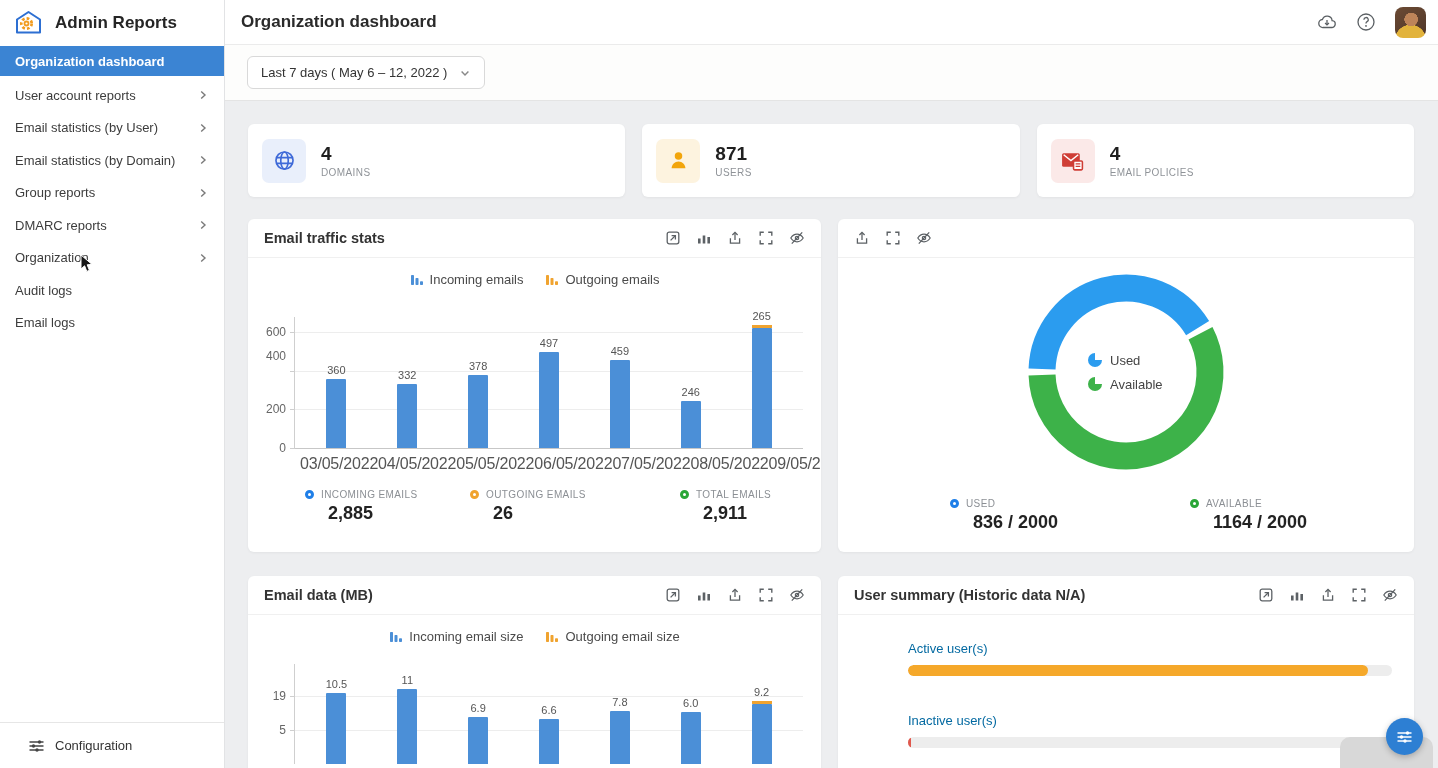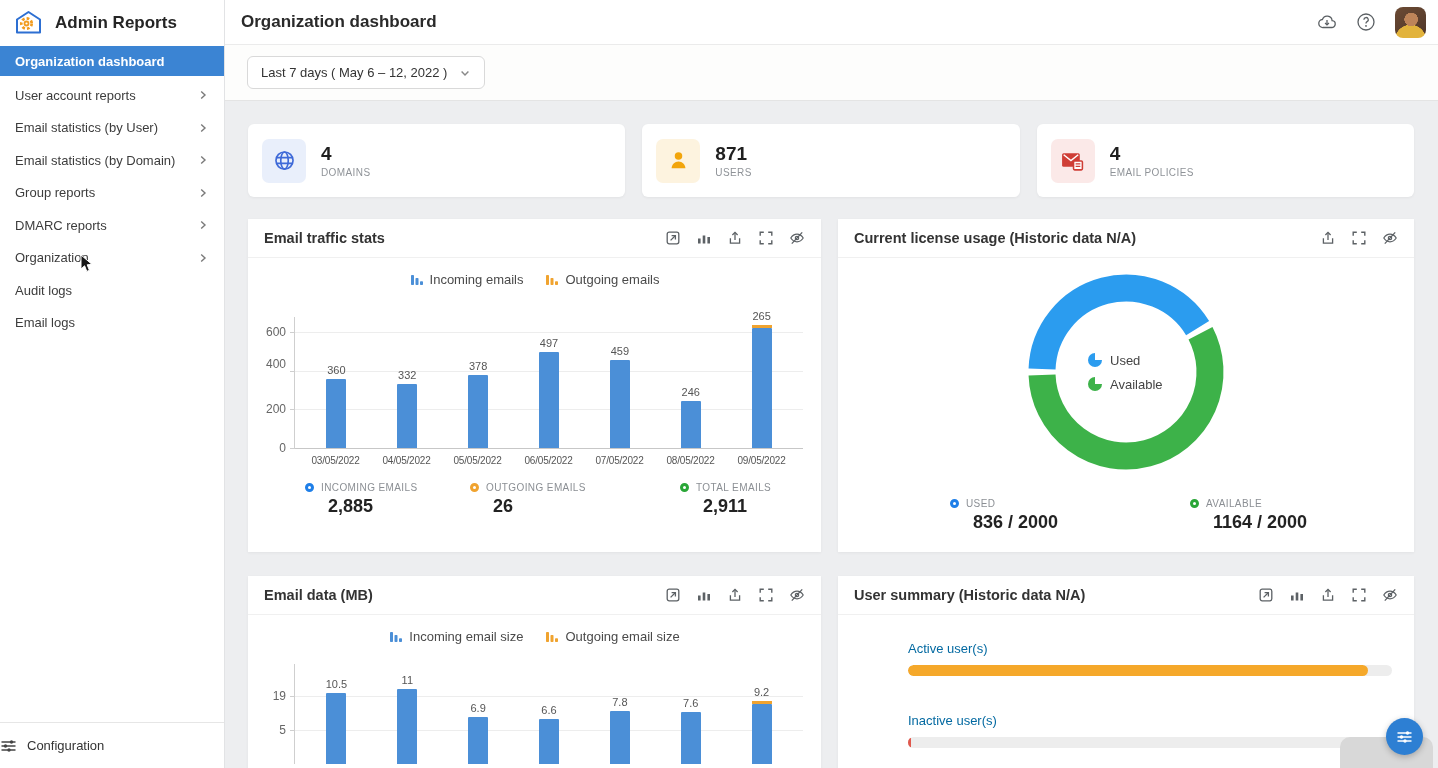--- a/index.html
+++ b/index.html
@@ -9,21 +9,21 @@
 
   
   aside{width:225px;flex:none;border-right:1px solid #e2e3e5;display:flex;flex-direction:column;background:#fff}
   .brand{display:flex;align-items:center;gap:11px;height:45px;padding:8px 13px;flex:none}
   .brand-title{font-size:17px;font-weight:700;color:#252525}
   nav{flex:1;padding-top:1px}
   .nav-item{display:flex;align-items:center;justify-content:space-between;height:32.5px;padding:0 15px;font-size:13px;color:#3c3c3c;cursor:pointer}
   .nav-item.active{background:#3b84d3;color:#fff;font-weight:700;height:30px;margin-bottom:3px}
   .nav-chevron{display:flex}
   .nav-chevron svg{width:12px;height:12px}
-  .side-config{flex:none;height:46px;border-top:1px solid #e6e6e6;display:flex;align-items:center;gap:10px;font-size:13px;color:#333;cursor:pointer}
+  .side-config{flex:none;height:46px;border-top:1px solid #e6e6e6;display:flex;align-items:center;gap:10px;padding-left:28px;font-size:13px;color:#333;cursor:pointer}
   .side-config svg{width:17px;height:14px;color:#444}
 
   
   main{flex:1;display:flex;flex-direction:column;min-width:0}
   .topbar{height:45px;flex:none;display:flex;align-items:center;padding:0 12px 0 16px;border-bottom:1px solid #ebebeb;background:#fff}
   .page-title{font-size:17px;font-weight:700;color:#2a2a2a}
   .top-actions{margin-left:auto;display:flex;align-items:center;gap:19px}
   .top-icon{color:#5a5f63;display:flex;cursor:pointer}
   .top-icon svg{width:20px;height:20px}
   .avatar{width:31px;height:31px;border-radius:8px;cursor:pointer;
@@ -41,21 +41,21 @@
   .stat-row{display:flex;gap:17px;margin-bottom:22px}
   .stat-card{flex:1;height:73px;background:#fff;border-radius:6px;box-shadow:0 1px 3px rgba(0,0,0,.05);display:flex;align-items:center;padding:0 14px;gap:15px}
   .stat-tile{width:44px;height:44px;border-radius:7px;display:flex;align-items:center;justify-content:center;flex:none}
   .stat-tile svg{width:25px;height:25px}
   .stat-value{font-size:19px;font-weight:700;color:#1f1f1f;line-height:1.2}
   .stat-label{font-size:10px;color:#8f9398;letter-spacing:.4px;margin-top:1px}
 
   
   .grid-row{display:flex;gap:17px}
   .grid-row + .grid-row{margin-top:24px}
-  .card{background:#fff;border-radius:0;box-shadow:0 1px 3px rgba(0,0,0,.05);overflow:hidden}
+  .card{background:#fff;border-radius:6px;box-shadow:0 1px 3px rgba(0,0,0,.05);overflow:hidden}
   .card.left{width:573px;flex:none}
   .card.right{flex:1}
   .row-charts .card{height:333px}
   .row-bottom .card{height:330px}
   .card-head{height:39px;display:flex;align-items:center;justify-content:space-between;padding:0 16px;border-bottom:1px solid #f0f0f0}
   .card-title{font-size:14.5px;font-weight:700;color:#333}
   .card-actions{display:flex;gap:15px;color:#5c6165}
   .card-actions .act{display:flex;cursor:pointer}
   .card-actions svg{width:16px;height:16px}
 
@@ -68,21 +68,21 @@
   .gridline{position:absolute;left:0;right:0;height:1px;background:#ededed}
   .gridline.zero{background:#c7c7c7}
   .tick-label{position:absolute;right:calc(100% + 9px);transform:translateY(-50%);font-size:12px;color:#666;white-space:nowrap}
   .tick-mark{position:absolute;left:-5px;width:5px;height:1px;background:#cfcfcf}
   .bars{position:absolute;inset:0;display:flex;align-items:flex-end;padding:0 6px}
   .slot{flex:1;display:flex;flex-direction:column;align-items:center;justify-content:flex-end;min-width:0}
   .bar-label{font-size:11px;color:#555;margin-bottom:3px}
   .bar{width:20px;border-radius:1px 1px 0 0}
   .cap{width:20px}
   .xlabels{display:flex;padding:0 6px;margin-top:7px}
-  .xlabel{flex:1;text-align:center;font-size:10px;color:#555;white-space:nowrap;letter-spacing:-.2px}
+  .xlabel{flex:1;text-align:center;font-size:16px;color:#555;white-space:nowrap;letter-spacing:-.2px}
 
   
   .footer-stats{display:grid;margin-top:16px}
   .footer-stats.traffic{grid-template-columns:165px 210px auto;padding-left:57px}
   .footer-stats.license{grid-template-columns:240px auto;padding-left:112px;margin-top:26px}
   .fs-top{display:flex;align-items:center;gap:7px}
   .ring{width:9px;height:9px;border-radius:50%;border:3px solid #999;background:#fff;flex:none}
   .fs-label{font-size:10px;color:#8b8f94;letter-spacing:.4px}
   .fs-value{font-size:18px;font-weight:700;color:#222;margin:3px 0 0 23px}
 
@@ -339,21 +339,21 @@
           <div class="chart" id="trafficChart" style="margin:30px 18px 0 46px">
               <div class="plot" style="height: 131px;">
                 <div class="gridline zero" style="top: 131px;"></div>
                 <span class="tick-mark" style="top: 131px;"></span>
                 <span class="tick-label" style="top: 131px;">0</span>
                 <div class="gridline" style="top: 92.4706px;"></div>
                 <span class="tick-mark" style="top: 92.4706px;"></span>
                 <span class="tick-label" style="top: 92.4706px;">200</span>
                 <div class="gridline" style="top: 53.9412px;"></div>
                 <span class="tick-mark" style="top: 53.9412px;"></span>
-                <span class="tick-label" style="top: 47px; margin-left: 24px;">400</span>
+                <span class="tick-label" style="top: 39px; margin-left: 24px;">400</span>
                 <div class="gridline" style="top: 15.4118px;"></div>
                 <span class="tick-mark" style="top: 15.4118px;"></span>
                 <span class="tick-label" style="top: 15.4118px;">600</span>
                 <div class="bars">
                   <div class="slot">
                     <span class="bar-label">360</span>
                     <span class="bar" style="height:69.3529411764706px;background:#4b8fd7"></span>
                   </div>
                   <div class="slot">
                     <span class="bar-label">332</span>
@@ -412,21 +412,20 @@
                   <span class="ring" style="border-color:#2aa637"></span>
                   <span class="fs-label">TOTAL EMAILS</span>
                 </div>
                 <div class="fs-value">2,911</div>
               </div>
             </div>
         </section>
 
         <section class="card right">
           <div class="card-head">
-            <div class="card-title">Current license usage (Historic data N/A)</div>
             <div class="card-actions">
                 <span class="act">
                   <svg viewBox="0 0 16 16" fill="none" stroke="currentColor" stroke-width="1.3">
                     <path d="M8 10V2.8"></path>
                     <path d="M5.4 5 8 2.4 10.6 5"></path>
                     <path d="M3.4 8.2v5h9.2v-5"></path>
                   </svg>
                 </span>
                 <span class="act">
                   <svg viewBox="0 0 16 16" fill="none" stroke="currentColor" stroke-width="1.4">
@@ -576,21 +575,21 @@
                   </div>
                   <div class="slot">
                     <span class="bar-label">6.6</span>
                     <span class="bar" style="height:44.89795918367347px;background:#4b8fd7"></span>
                   </div>
                   <div class="slot">
                     <span class="bar-label">7.8</span>
                     <span class="bar" style="height:53.06122448979592px;background:#4b8fd7"></span>
                   </div>
                   <div class="slot">
-                    <span class="bar-label">7.6</span>
+                    <span class="bar-label">6.0</span>
                     <span class="bar" style="height:51.70068027210885px;background:#4b8fd7"></span>
                   </div>
                   <div class="slot">
                     <span class="bar-label">9.2</span>
                     <span class="cap" style="height:3px;background:#f0a32f"></span>
                     <span class="bar" style="height:59.585034013605444px;background:#4b8fd7"></span>
                   </div>
                 </div>
               </div>
             </div>

